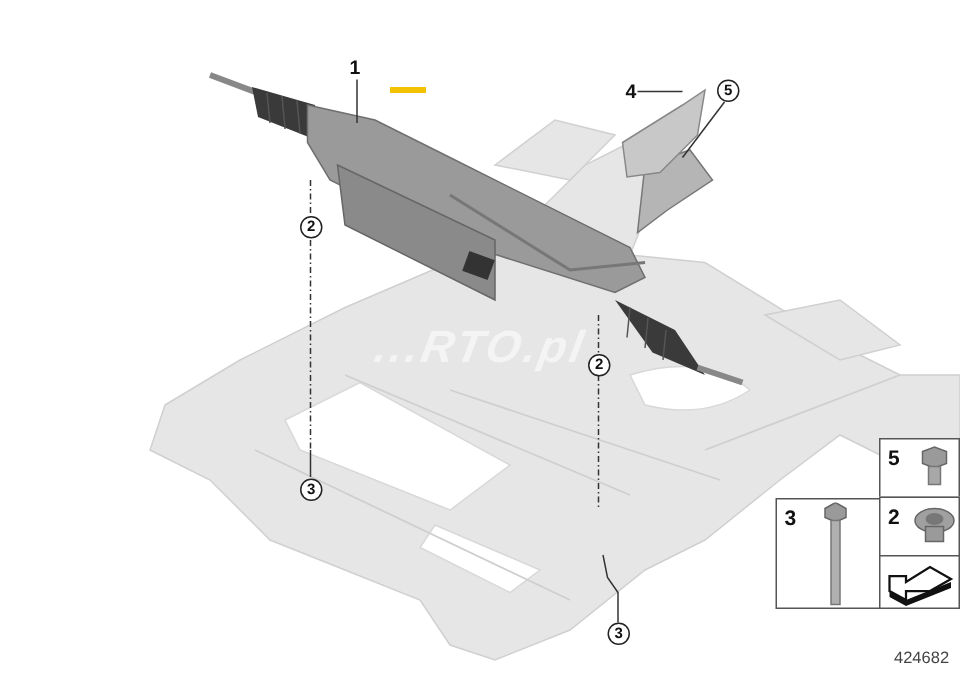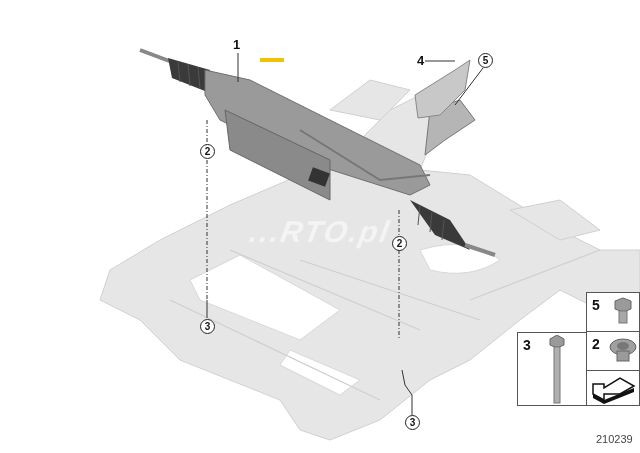--- a/index.html
+++ b/index.html
@@ -120,14 +120,14 @@
       <rect x="9" y="15" width="12" height="10" fill="#9a9a9a" stroke="#666"></rect>
     </svg>
   </div>
   <div class="legend-box" style="left:586px; top:370px; width:54px; height:36px;">
     <svg style="position:absolute; left:3px; top:3px;" width="48" height="30">
       <path d="M3 20 L3 10 L14 10 L14 14 L30 4 L44 12 L30 20 L14 20 L14 26 Z" fill="#fff" stroke="#111" stroke-width="1.5"></path>
       <path d="M3 20 L14 26 L44 14 L44 18 L14 30 L3 24 Z" fill="#111"></path>
     </svg>
   </div>
 
-  <div class="diagram-id">210239</div>
+  <div class="diagram-id">424682</div>
 </div>
 
 </body></html>

